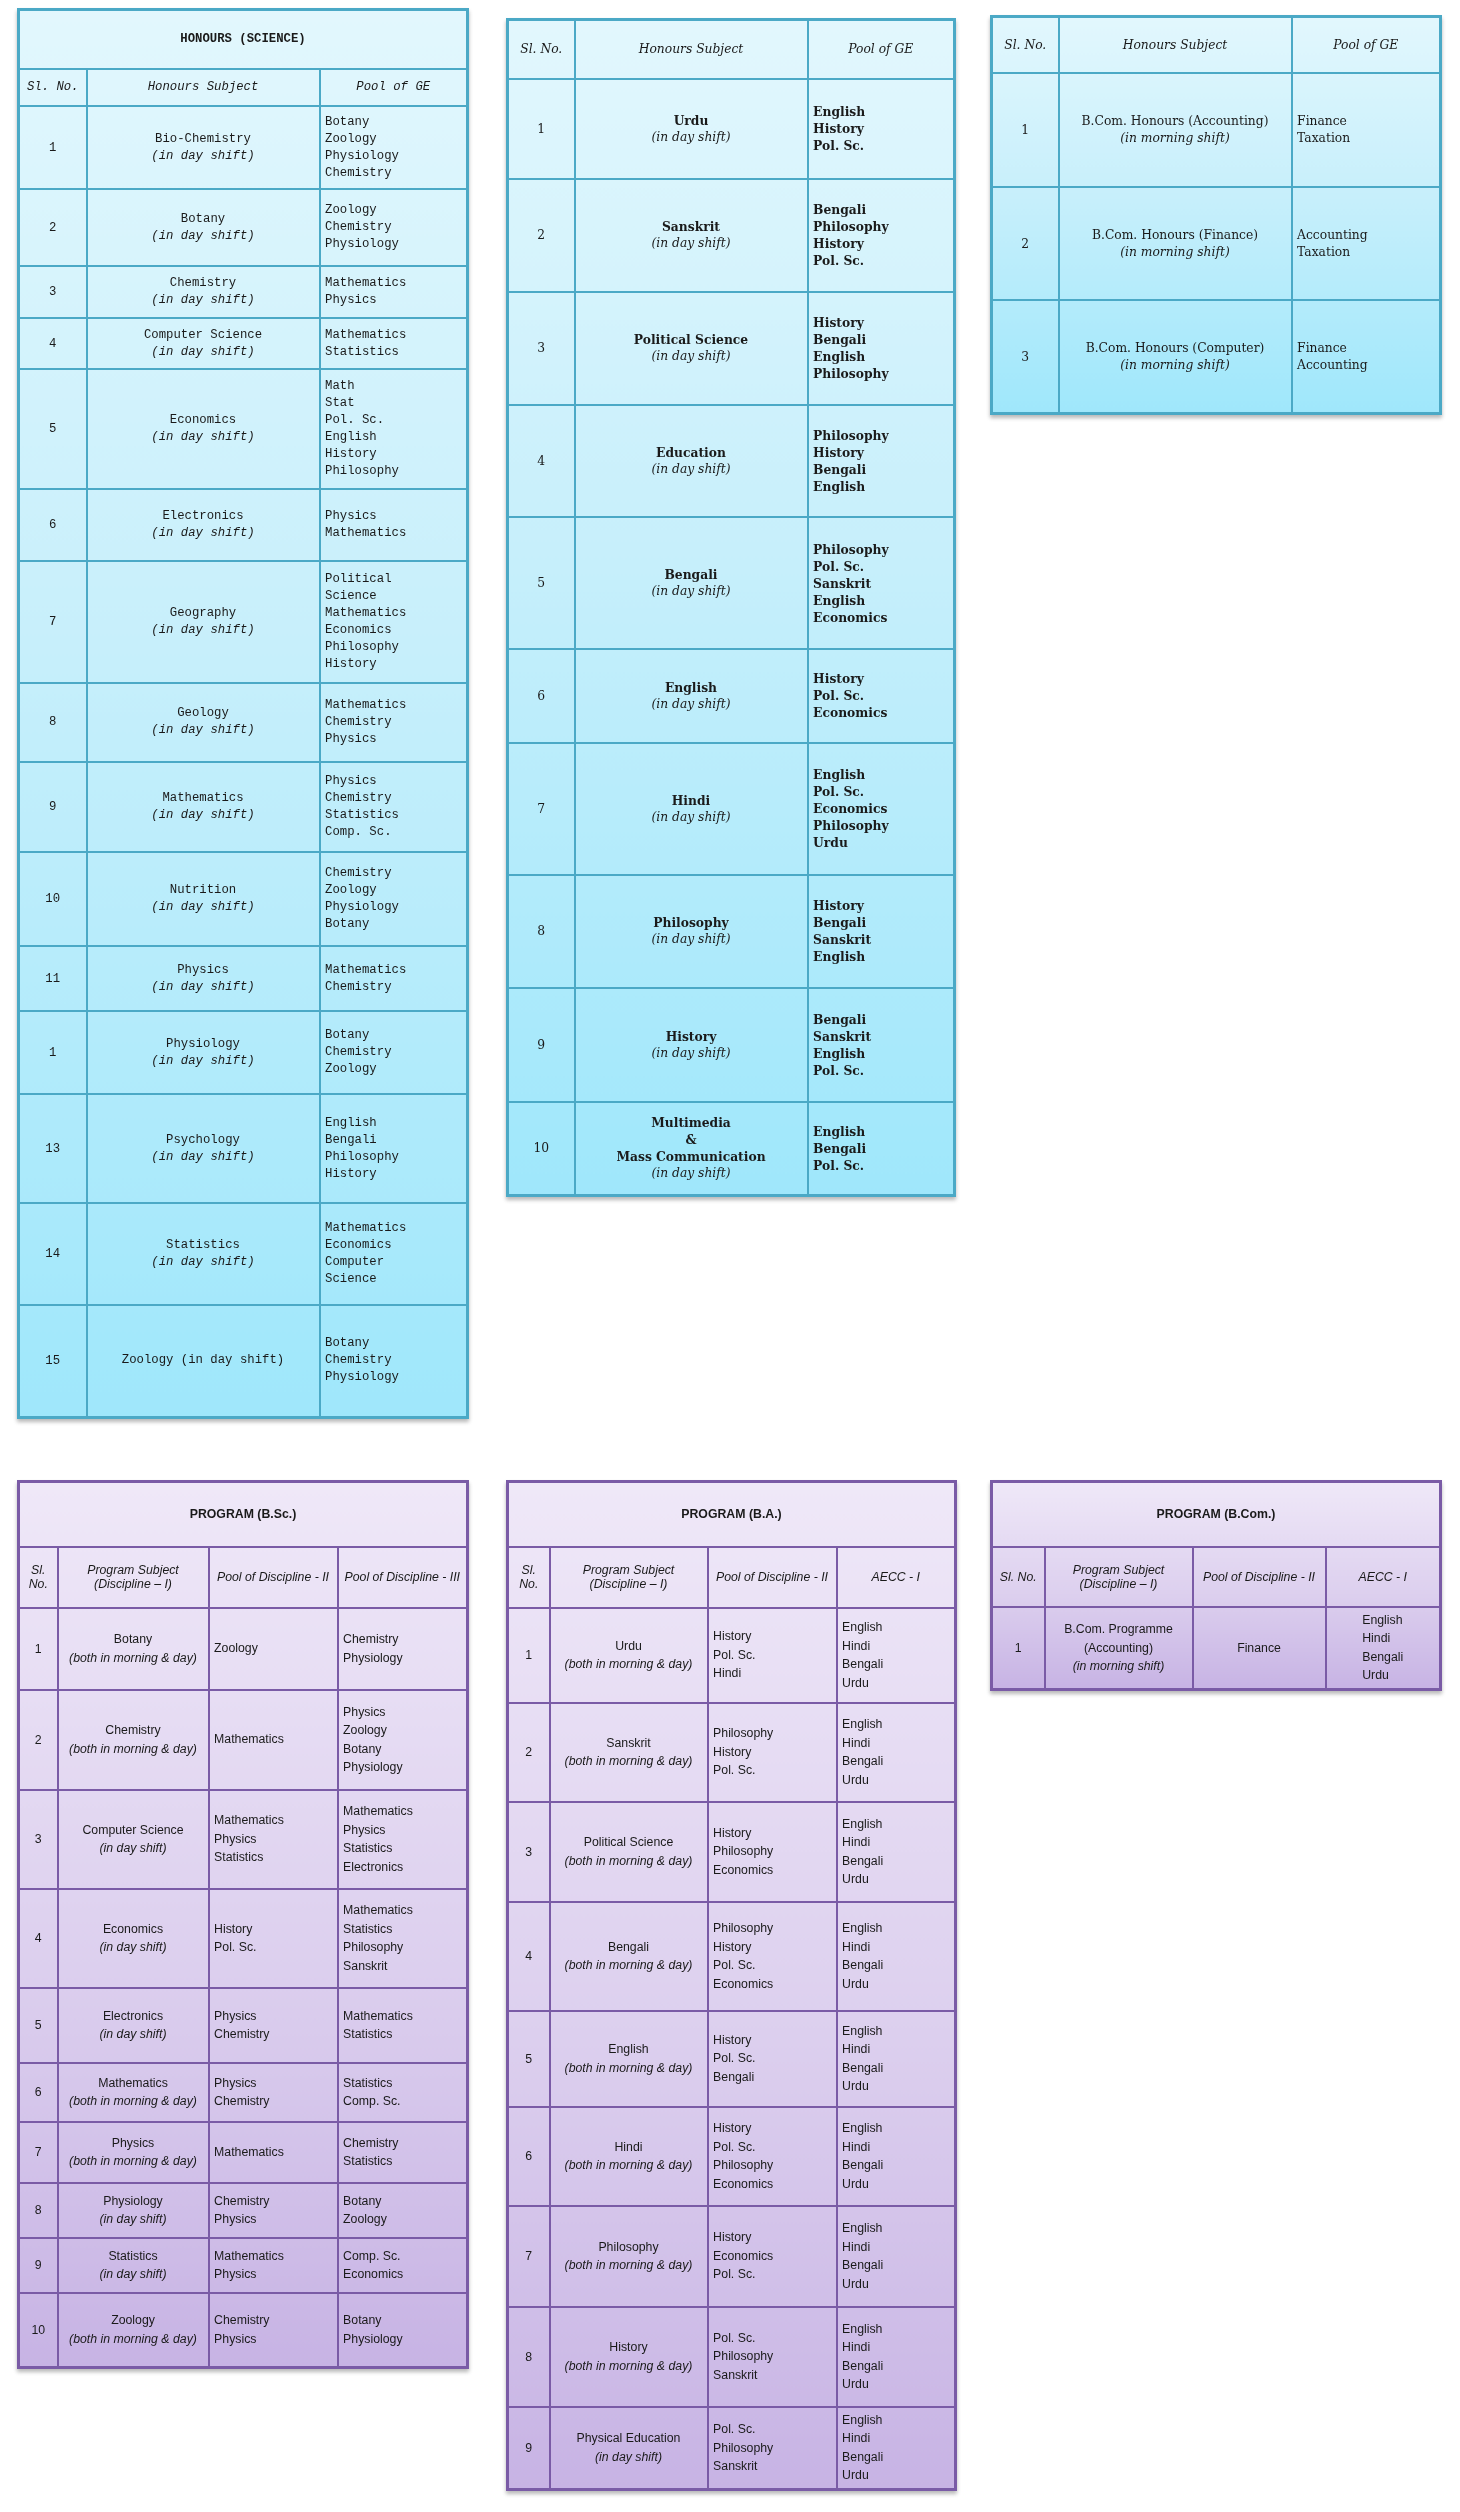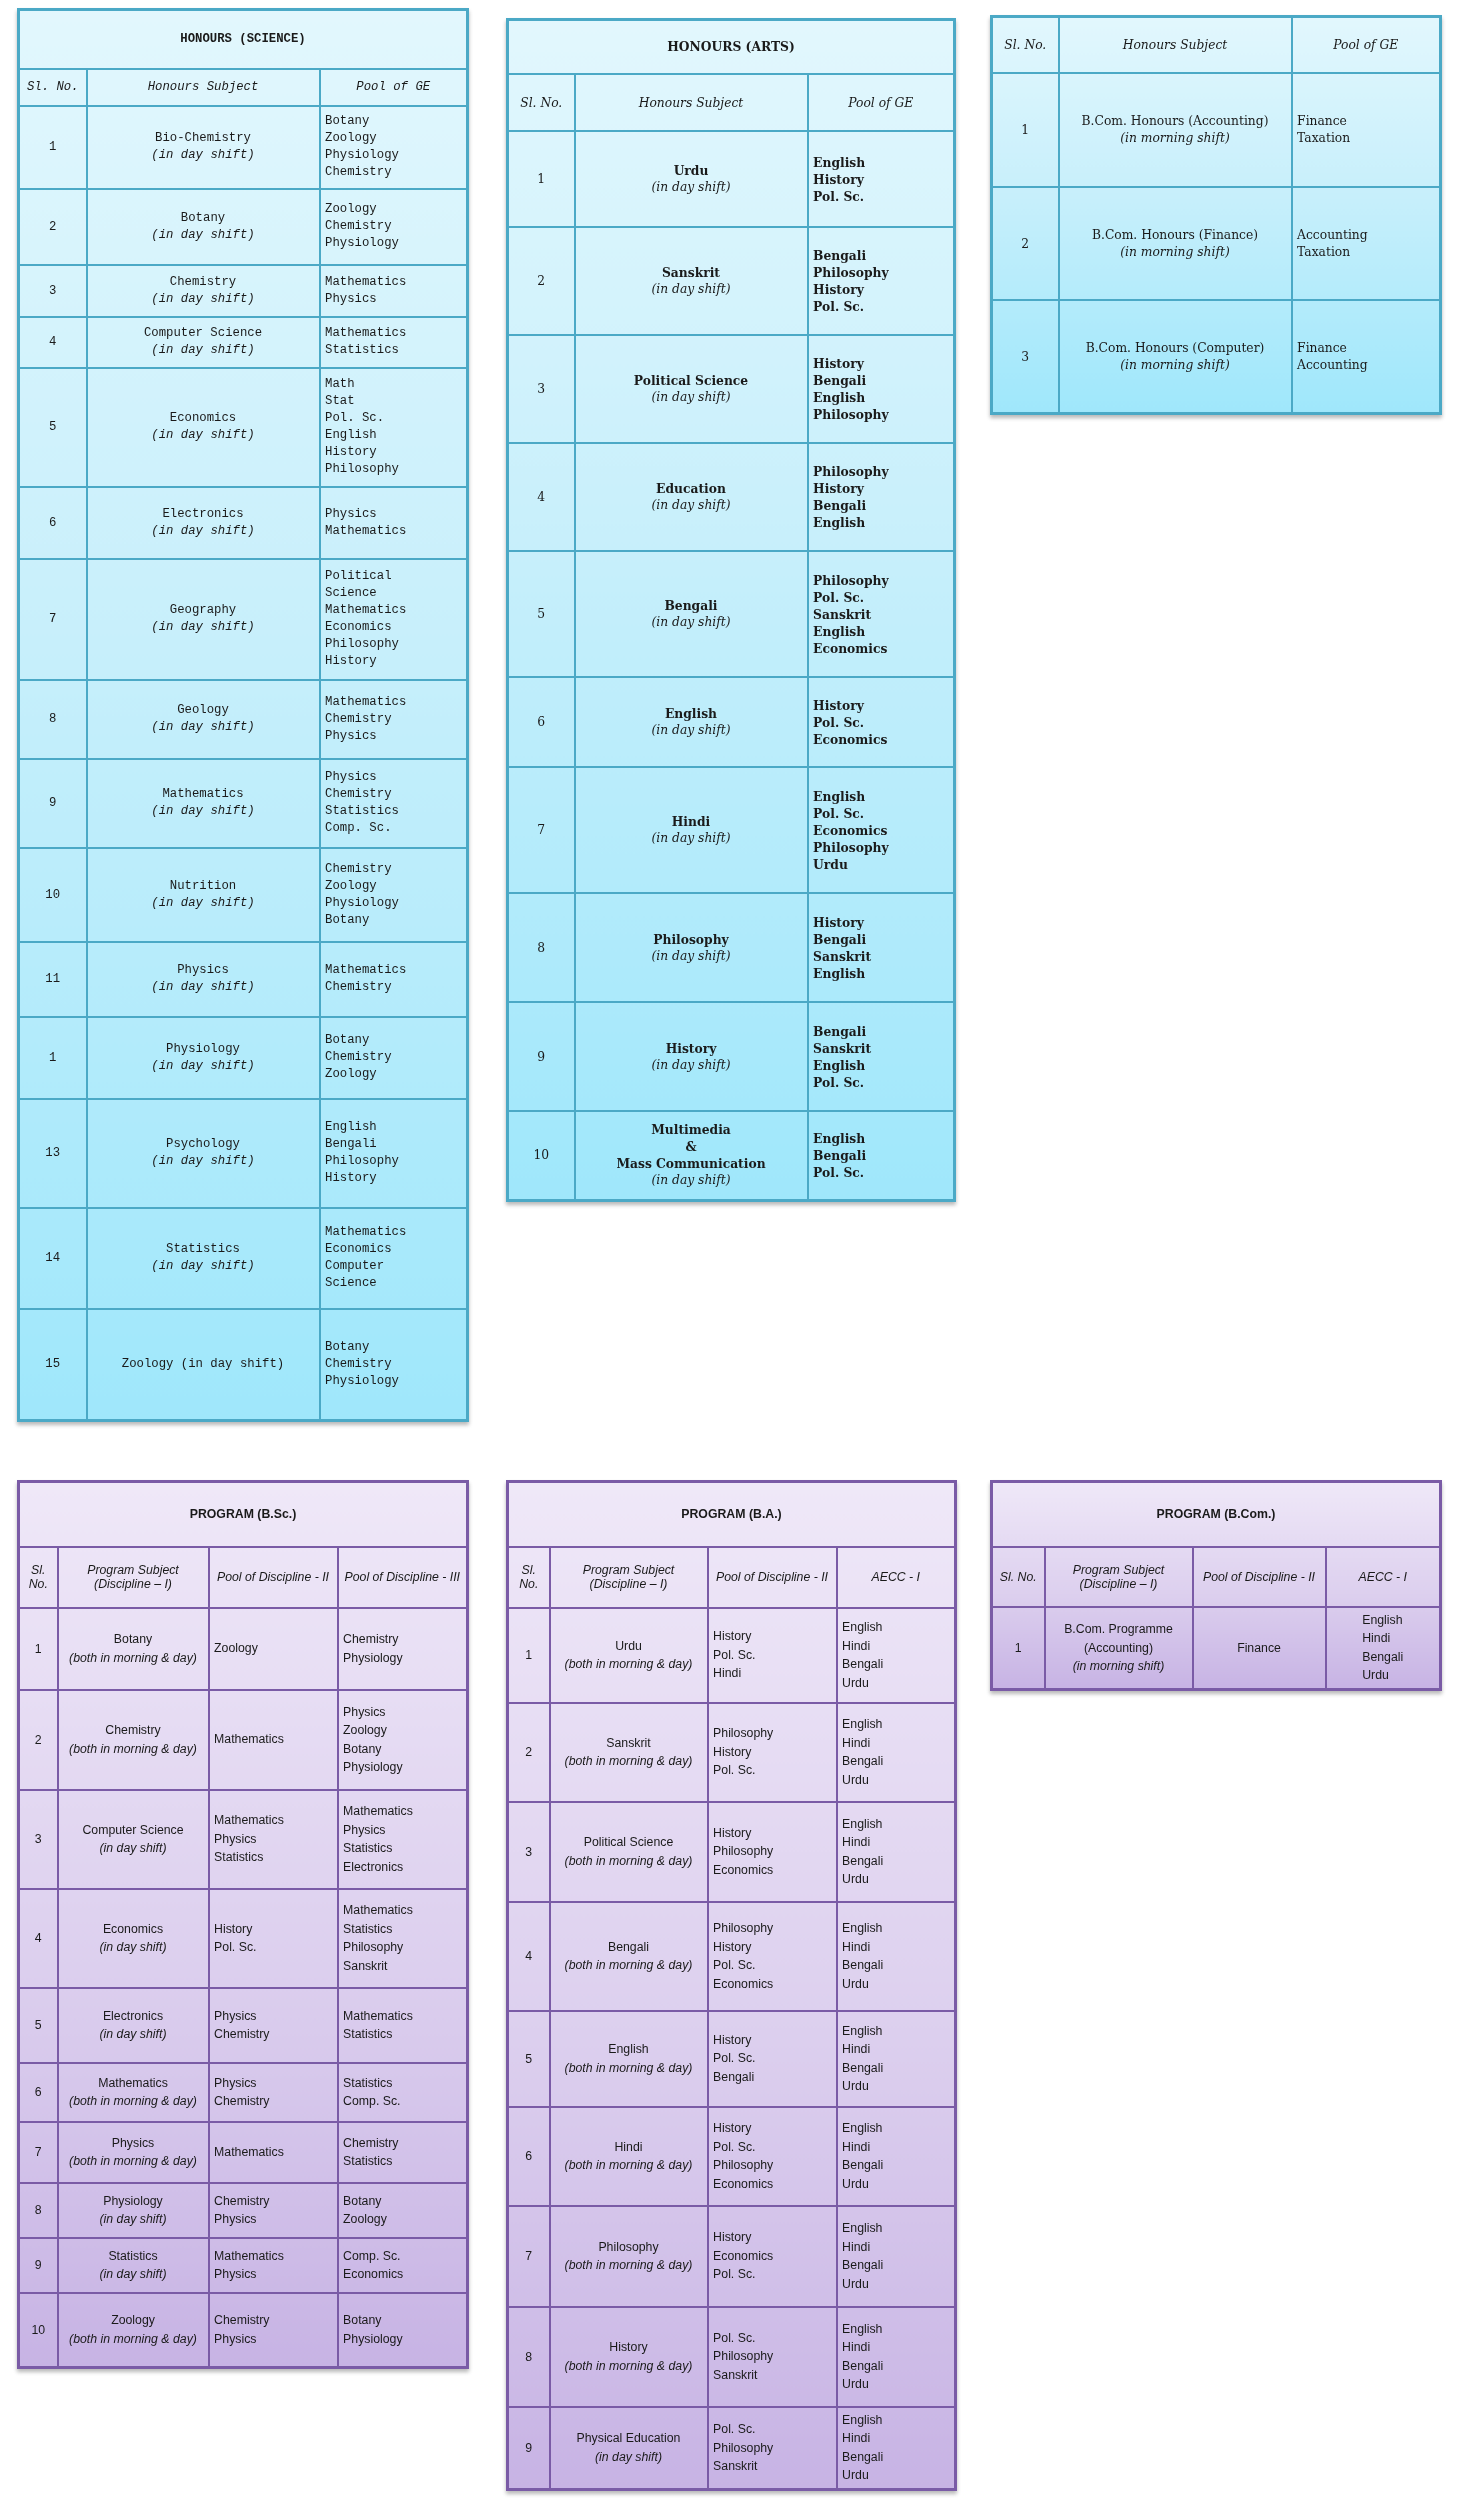--- a/index.html
+++ b/index.html
@@ -122,21 +122,21 @@
         <td class="pool pool-wrap"><span class="inner"><span class="line">Physics</span><span class="line">Chemistry</span><span class="line">Statistics</span><span class="line">Comp. Sc.</span></span></td>
       </tr>
       <tr style="height:94px">
         <td class="sl">10</td>
         <td class="subj">
           <span class="line name">Nutrition</span>
           <span class="shift">(in day shift)</span>
         </td>
         <td class="pool pool-wrap"><span class="inner"><span class="line">Chemistry</span><span class="line">Zoology</span><span class="line">Physiology</span><span class="line">Botany</span></span></td>
       </tr>
-      <tr style="height:75px">
+      <tr style="height:65px">
         <td class="sl">11</td>
         <td class="subj">
           <span class="line name">Physics</span>
           <span class="shift">(in day shift)</span>
         </td>
         <td class="pool pool-wrap"><span class="inner"><span class="line">Mathematics</span><span class="line">Chemistry</span></span></td>
       </tr>
       <tr style="height:82px">
         <td class="sl">1</td>
         <td class="subj">
@@ -171,23 +171,20 @@
     </tbody>
 </table>
 
 <table class="tbl hon arts" style="left:506px; top:17.7px; width:450px; height:1179px;">
   <colgroup>
       <col style="width:67px">
       <col style="width:233px">
       <col>
     </colgroup>
   <tbody>
-      <tr style="height:55px">
-        <th colspan="3" class="title">HONOURS (ARTS)</th>
-      </tr>
   <tr style="height:57px">
     <th class="colhead">Sl. No.</th>
     <th class="colhead">Honours Subject</th>
     <th class="colhead">Pool of GE</th>
   </tr>
   </tbody>
     <tbody id="arts-body">
       <tr style="height:96px">
         <td class="sl">1</td>
         <td class="subj">

